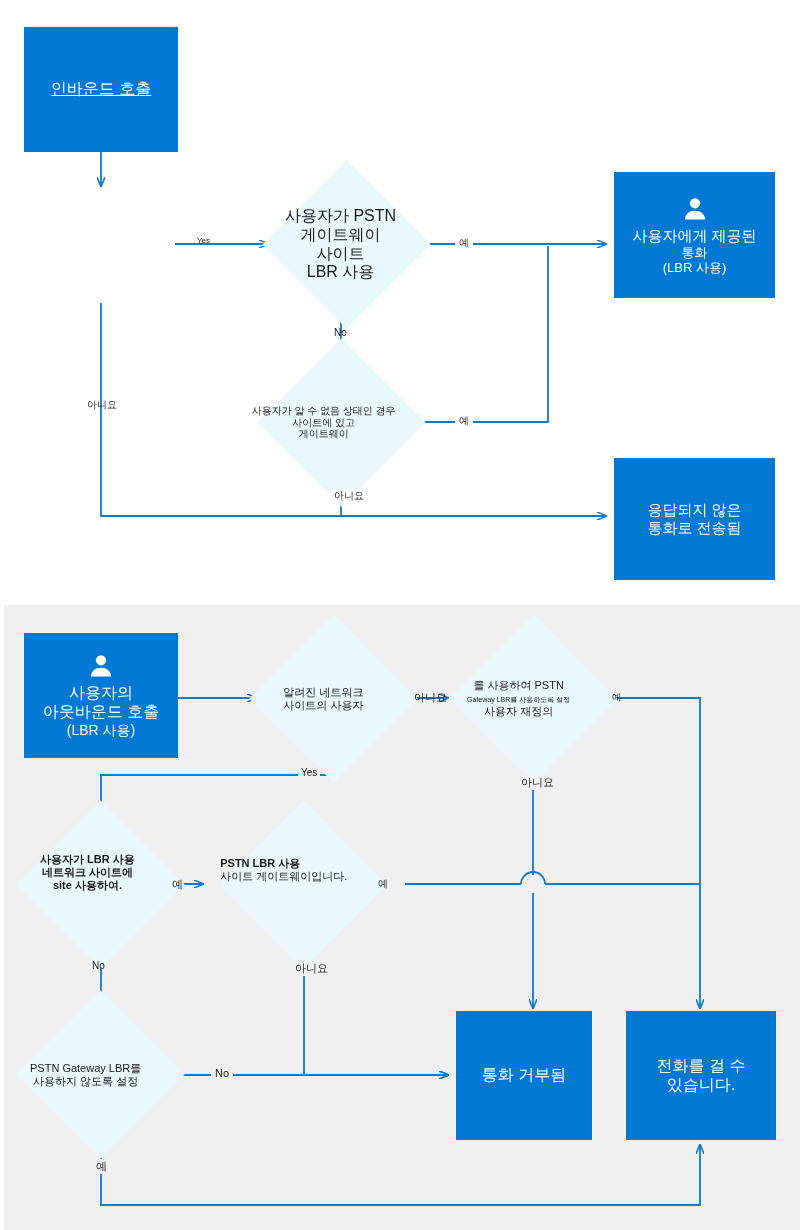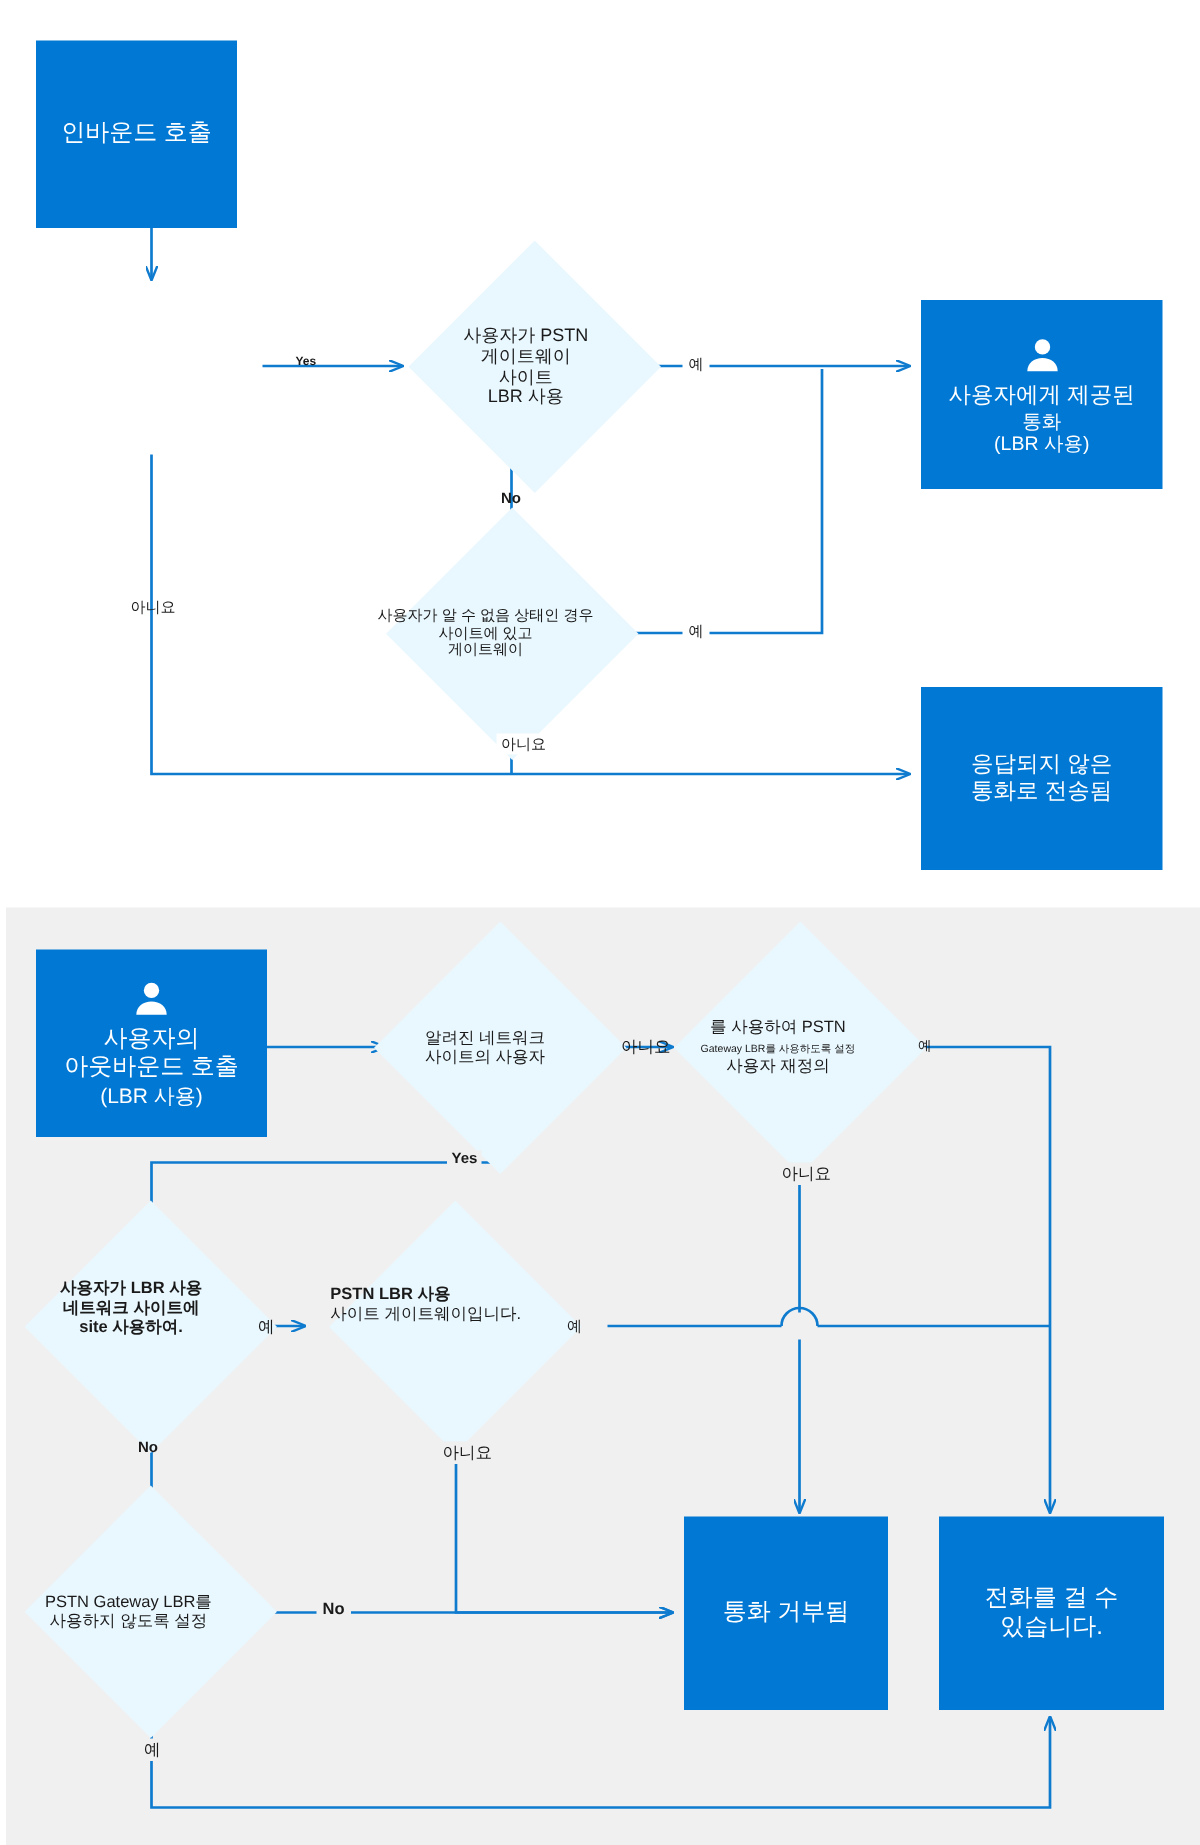--- a/index.html
+++ b/index.html
@@ -55,21 +55,21 @@
     margin-bottom:2px;
   }
 
   
   .elabel{
     position:absolute;
     color:#1a1a1a;
     white-space:nowrap;
     z-index:6;
   }
-  .elabel.bold{font-weight:bold;}
+  .elabel.bold{font-weight:normal;}
   .tiny{font-size:7px;}
 </style>
 </head>
 <body>
 
 <div id="root">
 
   <div class="panel-bg" style="left:4px;top:605px;width:796px;height:625px;"></div>
 
   <svg class="wires" viewBox="0 0 800 1230">
@@ -116,45 +116,45 @@
       <path d="M101,940 L101,1012" marker-end="url(#ah)"></path>
 
       <path d="M304,940 L304,1075 L448,1075" marker-end="url(#ah)"></path>
 
       <path d="M175,1075 L448,1075" marker-end="url(#ah)"></path>
 
       <path d="M101,1133 L101,1205 L700,1205 L700,1145" marker-end="url(#ah)"></path>
     </g>
   </svg>
 
-  <div class="node box" style="left:24px;top:27px;width:134px;height:125px;font-size:16px;">
+  <div class="node box" style="left:24px;top:27px;width:154px;height:125px;font-size:16px;text-decoration:underline;">
     <span class="txt">인바운드 호출</span>
   </div>
 
 
-  <div class="node diamond" style="left:297px;top:185px;width:119px;height:119px;font-size:12px;">
+  <div class="node diamond" style="left:287px;top:185px;width:119px;height:119px;font-size:16px;">
     <div class="dshape"></div>
     <div class="dlabel" style="width:120%;margin-left:-10%;">
       <span>사용자가 PSTN</span><br>
       <span>게이트웨이</span><br>
       <span>사이트</span><br>
       <span>LBR 사용</span>
     </div>
   </div>
 
   <div class="node diamond" style="left:282px;top:363px;width:119px;height:119px;font-size:10px;">
     <div class="dshape"></div>
     <div class="dlabel" style="width:160%;margin-left:-30%;">
       <span>사용자가 알 수 없음 상태인 경우</span><br>
       <span>사이트에 있고</span><br>
       <span>게이트웨이</span>
     </div>
   </div>
 
-  <div class="node box" style="left:614px;top:200px;width:161px;height:126px;font-size:15px;">
+  <div class="node box" style="left:614px;top:172px;width:161px;height:126px;font-size:15px;">
     <svg class="person" width="30" height="30" viewBox="0 0 24 24">
       <circle cx="12" cy="6.6" r="4.1" fill="#ffffff"></circle>
       <path d="M3.9 19.6c0-4.4 3.6-7.1 8.1-7.1s8.1 2.7 8.1 7.1z" fill="#ffffff"></path>
     </svg>
     <span class="txt">사용자에게 제공된</span>
     <span class="txt" style="font-size:13px;">통화</span>
     <span class="txt" style="font-size:13px;">(LBR 사용)</span>
   </div>
 
   <div class="node box" style="left:614px;top:458px;width:161px;height:122px;font-size:15px;">

